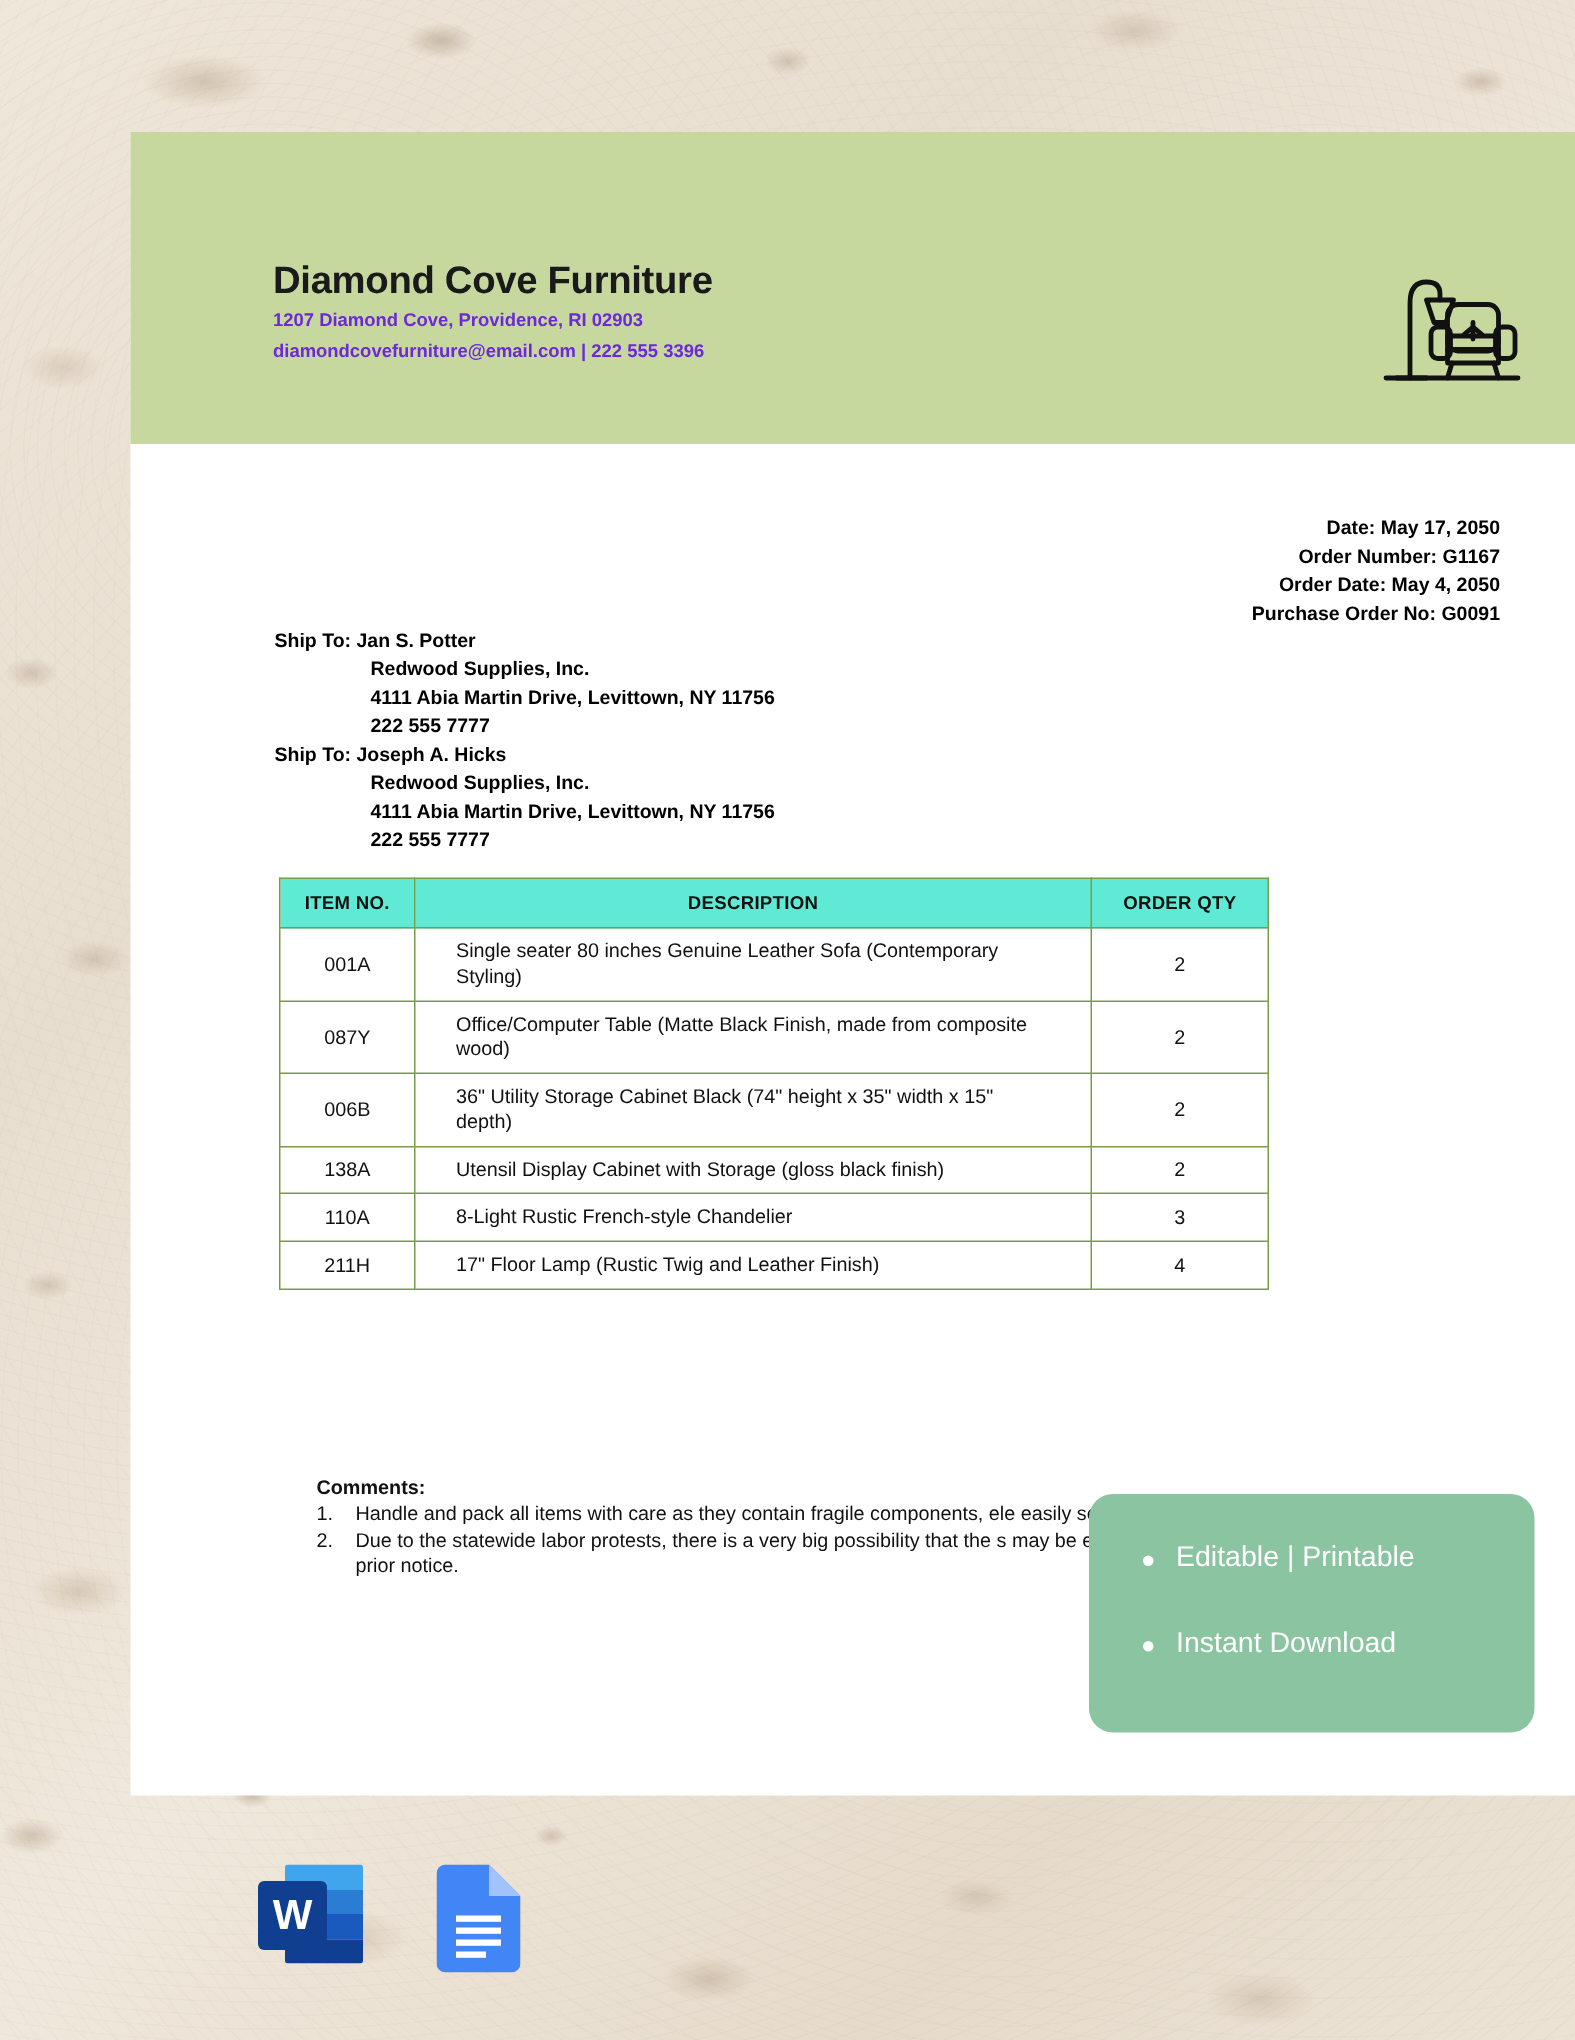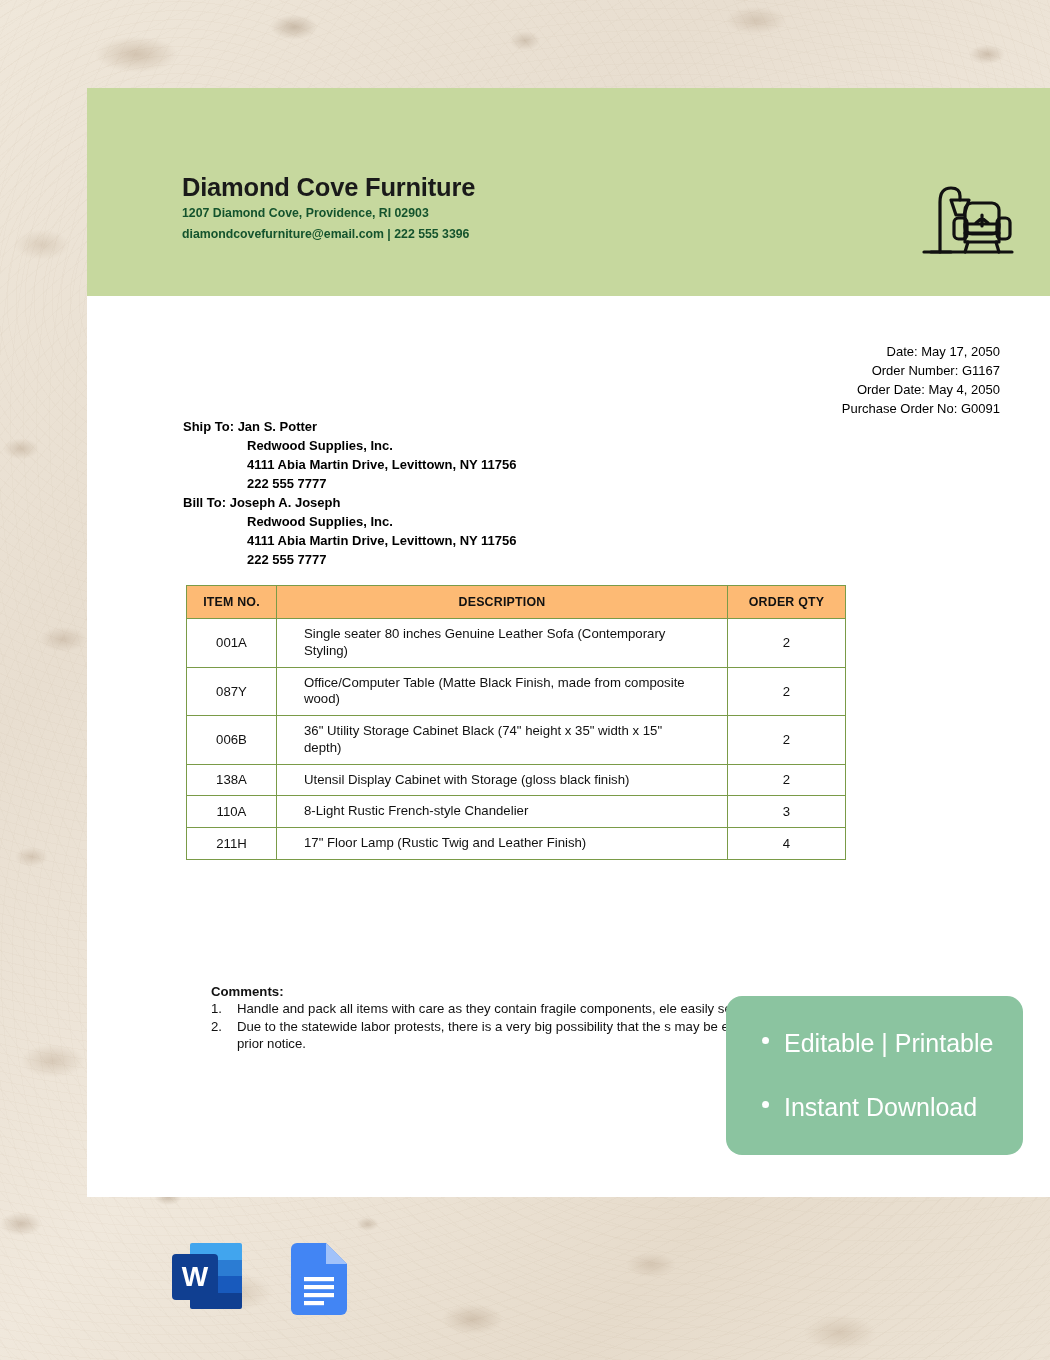--- a/index.html
+++ b/index.html
@@ -80,40 +80,40 @@
   .brand-name {
     font-size: 25.5px;
     font-weight: bold;
     color: #1a1a1a;
     letter-spacing: -0.2px;
     line-height: 1.15;
   }
   .brand-line {
     font-size: 12.3px;
     font-weight: bold;
-    color: #14532d;
+    color: #6d28d9;
     line-height: 1.45;
     margin-top: 3px;
   }
   .logo {
     position: absolute;
     right: 78px;
     top: 78px;
     width: 100px;
     height: 100px;
   }
 
   
   .meta {
     position: absolute;
     right: 96px;
     top: 255px;
     text-align: right;
     font-size: 13px;
-    font-weight: normal;
+    font-weight: bold;
     color: #000;
     line-height: 1.45;
   }
 
   
   .addr {
     position: absolute;
     left: 96px;
     top: 330px;
     font-size: 13px;
@@ -136,21 +136,21 @@
     table-layout: fixed;
   }
   table.items th, table.items td {
     border: 1.5px solid #7a9b48;
     padding: 7px 27px;
     font-size: 13.2px;
     color: #111;
     vertical-align: middle;
   }
   table.items thead th {
-    background: #fdba74;
+    background: #5eead4;
     font-size: 12.4px;
     font-weight: bold;
     text-align: center;
     letter-spacing: .2px;
     padding: 9px 4px;
   }
   col.c-item { width: 90px; }
   col.c-desc { width: 451px; }
   col.c-qty  { width: 118px; }
   td.item { text-align: center; }
@@ -186,21 +186,21 @@
     left: 726px;
     top: 996px;
     width: 297px;
     height: 159px;
     background: #8bc4a0;
     border-radius: 16px;
     padding: 32px 0 0 36px;
     color: #ffffff;
   }
   .promo-line {
-    font-size: 25px;
+    font-size: 19px;
     line-height: 1.2;
     position: relative;
     padding-left: 22px;
     margin-bottom: 34px;
     white-space: nowrap;
   }
   .promo-line::before {
     content: "";
     position: absolute;
     left: 0;
@@ -303,21 +303,21 @@
     <div>Order Number: G1167</div>
     <div>Order Date: May 4, 2050</div>
     <div>Purchase Order No: G0091</div>
   </div>
 
   <div class="addr">
     <div>Ship To: Jan S. Potter</div>
     <div class="ind">Redwood Supplies, Inc.</div>
     <div class="ind">4111 Abia Martin Drive, Levittown, NY 11756</div>
     <div class="ind">222 555 7777</div>
-    <div>Bill To: Joseph A. Joseph</div>
+    <div>Ship To: Joseph A. Hicks</div>
     <div class="ind">Redwood Supplies, Inc.</div>
     <div class="ind">4111 Abia Martin Drive, Levittown, NY 11756</div>
     <div class="ind">222 555 7777</div>
   </div>
 
   <div class="tbl-wrap">
     <table class="items">
       <colgroup>
         <col class="c-item">
           <col class="c-desc">

